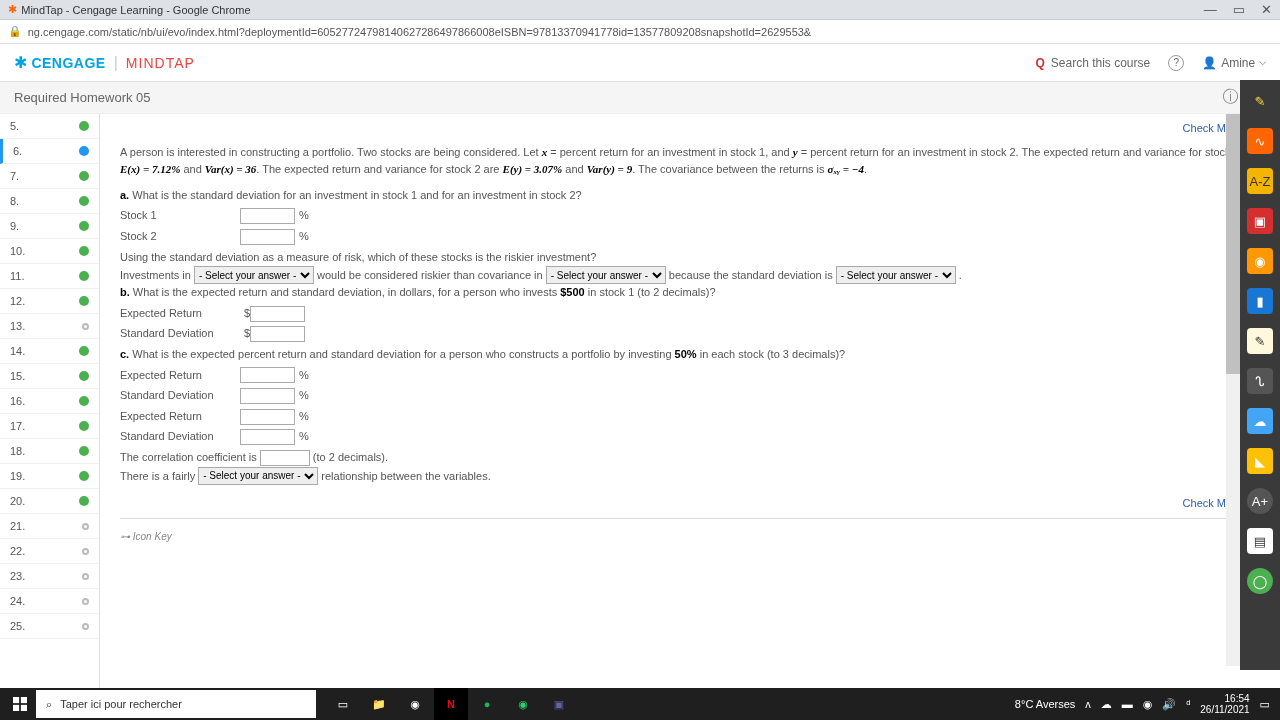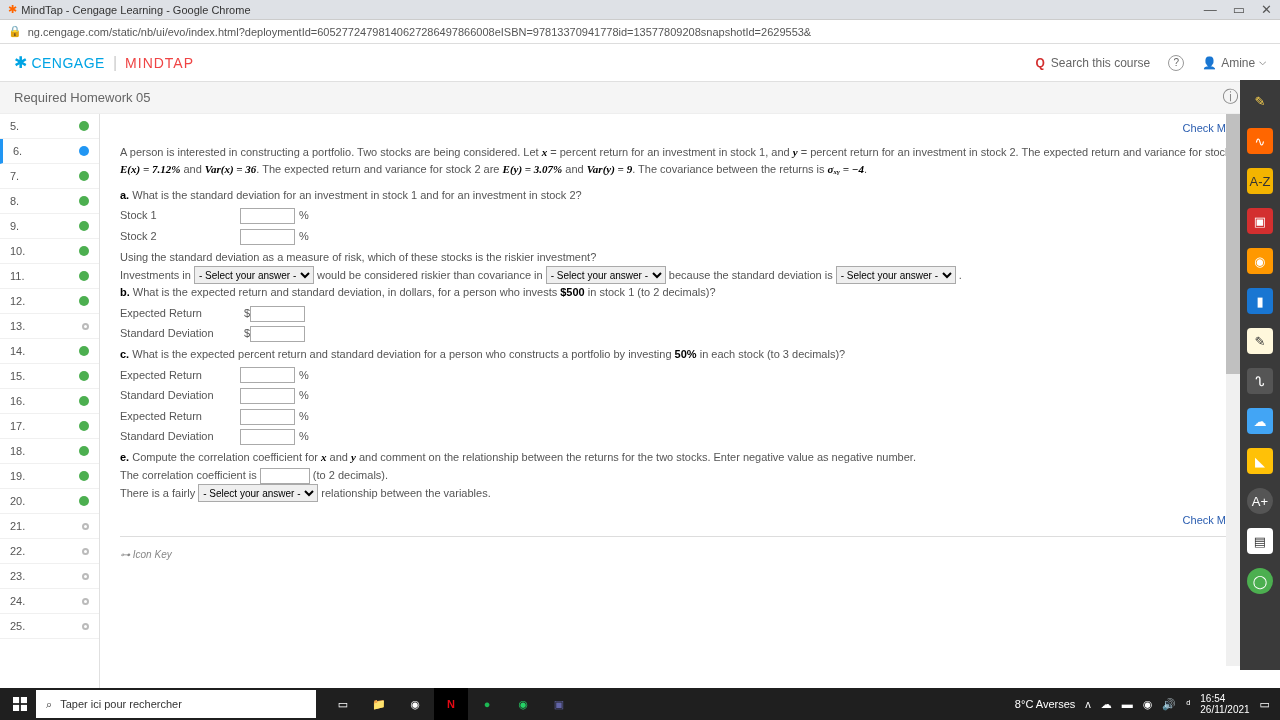--- a/index.html
+++ b/index.html
@@ -7,21 +7,21 @@
 
 .chrome-header { height: 20px; background: #dee1e6; display: flex; align-items: center; padding: 0 8px; font-size: 11px; color: #333; border-bottom: 1px solid #ccc; }
 .chrome-tab-title { flex: 1; display: flex; align-items: center; gap: 4px; }
 .chrome-controls { display: flex; gap: 16px; color: #555; font-size: 13px; }
 .chrome-controls span { cursor: pointer; }
 
 .url-bar { height: 24px; background: #fff; display: flex; align-items: center; padding: 0 8px; font-size: 11px; color: #555; border-bottom: 1px solid #ddd; }
 .url-bar .lock { margin-right: 6px; color: #5f6368; }
 
 .cengage-header { height: 38px; background: #fff; border-bottom: 1px solid #e0e0e0; display: flex; align-items: center; padding: 0 14px; }
-.cengage-logo { color: #00a4e4; font-weight: normal; font-size: 14px; letter-spacing: 0.5px; }
+.cengage-logo { color: #00a4e4; font-weight: bold; font-size: 14px; letter-spacing: 0.5px; }
 .cengage-div { color: #ccc; margin: 0 8px; }
 .mindtap { color: #ef4444; font-size: 14px; letter-spacing: 1px; }
 .cengage-right { margin-left: auto; display: flex; align-items: center; gap: 18px; color: #666; font-size: 12px; }
 .search-course { display: flex; align-items: center; gap: 6px; }
 .user-badge { display: flex; align-items: center; gap: 4px; }
 
 .hw-title { height: 32px; background: #f5f5f5; display: flex; align-items: center; padding: 0 14px; font-size: 13px; color: #666; border-bottom: 1px solid #eee; }
 .hw-title .right { margin-left: auto; display: flex; gap: 14px; color: #888; font-size: 16px; }
 
 .main-area { display: flex; height: 586px; }
@@ -63,21 +63,21 @@
 .sb-icon.ap { background: #555; border-radius: 50%; }
 .sb-icon.white { background: #fff; color: #333; }
 .sb-icon.green { background: #4caf50; border-radius: 50%; }
 
 .taskbar { position: absolute; bottom: 0; left: 0; width: 1280px; height: 32px; background: #1f1f1f; display: flex; align-items: center; padding: 0 4px; color: #fff; font-size: 11px; }
 .win-btn { width: 32px; height: 32px; display: flex; align-items: center; justify-content: center; cursor: pointer; }
 .search-box { background: #fff; color: #333; height: 28px; width: 280px; display: flex; align-items: center; padding: 0 10px; gap: 8px; }
 .tb-icons { display: flex; gap: 2px; margin-left: 10px; }
 .tb-icon { width: 34px; height: 32px; display: flex; align-items: center; justify-content: center; cursor: pointer; }
 .tb-right { margin-left: auto; display: flex; align-items: center; gap: 10px; padding-right: 6px; }
-.clock { text-align: left; font-size: 10px; line-height: 1.1; }
+.clock { text-align: right; font-size: 10px; line-height: 1.1; }
 
 .scroll-track { position: absolute; right: 40px; top: 114px; width: 14px; height: 552px; background: #f0f0f0; }
 .scroll-thumb { position: absolute; top: 0; width: 14px; height: 260px; background: #c0c0c0; }
 
 svg.win { width: 14px; height: 14px; }
 </style>
 </head>
 <body>
 
 <div class="chrome-header">
@@ -266,21 +266,20 @@
         <span class="label">Expected Return</span>
         <input style="">
         <span class="unit">%</span>
       </div>
     <div class="input-row">
         <span class="label">Standard Deviation</span>
         <input style="">
         <span class="unit">%</span>
       </div>
 
-    <div class="question-part"><b>e.</b><span> Compute the correlation coefficient for </span><b class="math">x</b><span> and </span><b class="math">y</b><span> and comment on the relationship between the returns for the two stocks. Enter negative value as negative number.</span></div>
     <div class="question-part"><span>The correlation coefficient is </span><input class="inline-input" style=""><span> (to 2 decimals).</span></div>
     <div class="question-part"><span>There is a fairly </span><select class="inline"><option>- Select your answer -</option></select><span> relationship between the variables.</span></div>
 
     <div class="check-link" style="margin-top:10px">Check My Work</div>
     <hr style="border:none;border-top:1px solid #ddd;margin:6px 0">
     <div class="icon-key">⊶ <span>Icon Key</span></div>
   </div>
 </div>
 
 <div class="scroll-track">

